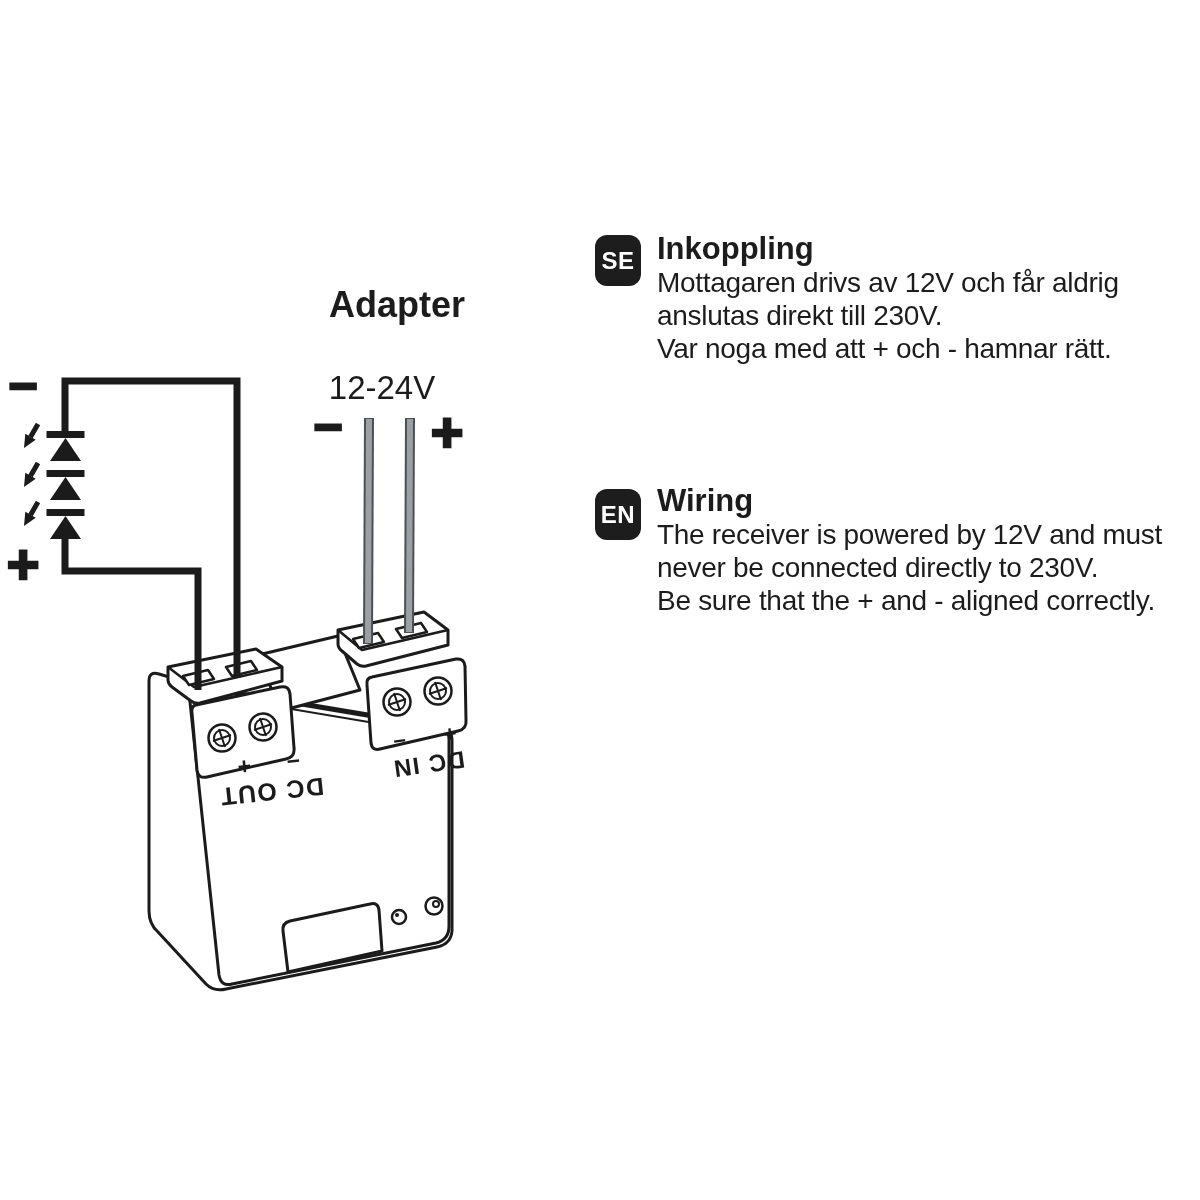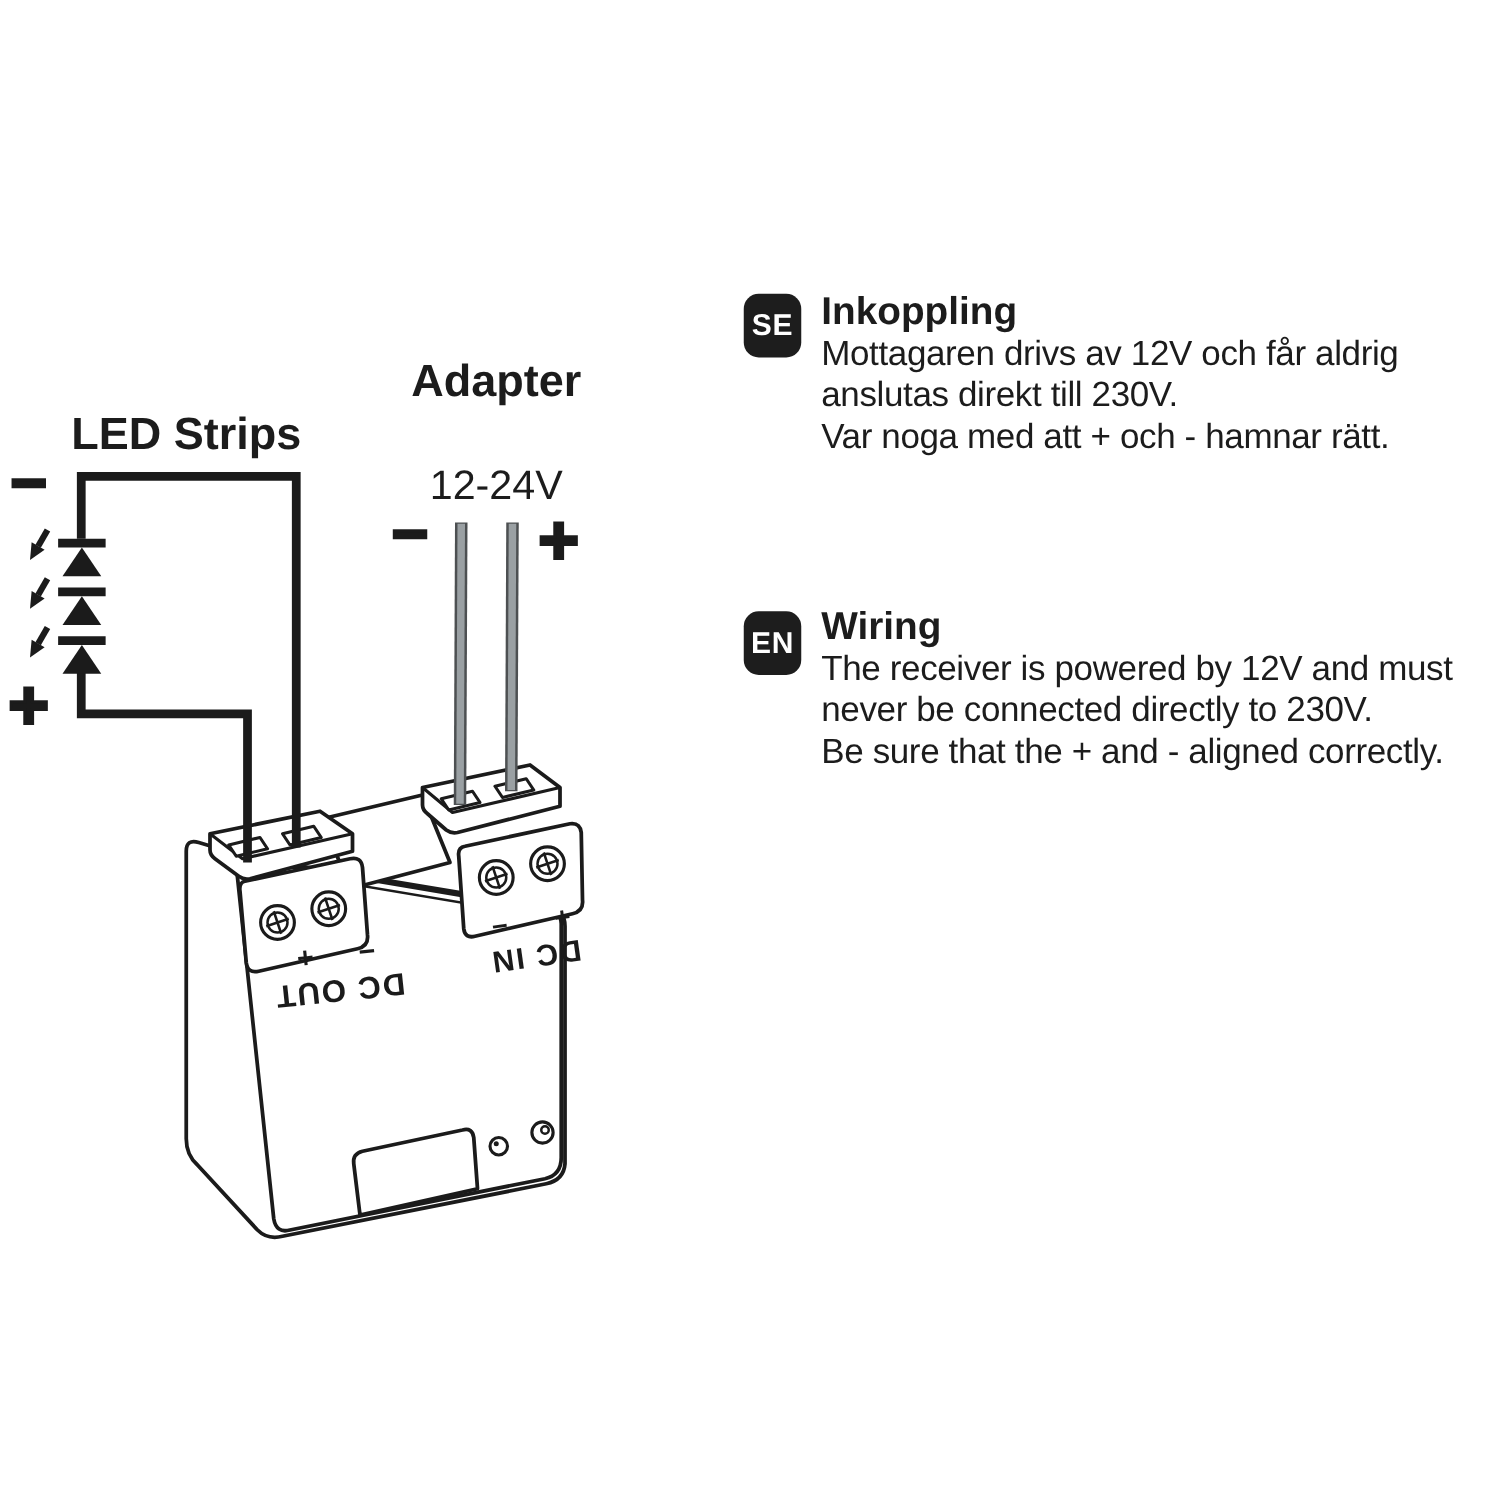--- a/index.html
+++ b/index.html
@@ -133,26 +133,25 @@
     </g>
 
     <g fill="none">
       <line x1="369" y1="418" x2="368" y2="644" stroke="#4d5052" stroke-width="10"></line>
       <line x1="369" y1="419" x2="368" y2="643" stroke="#9aa0a3" stroke-width="6"></line>
       <line x1="410" y1="418" x2="409" y2="633" stroke="#4d5052" stroke-width="10"></line>
       <line x1="410" y1="419" x2="409" y2="632" stroke="#9aa0a3" stroke-width="6"></line>
     </g>
   </svg>
 
-  <div class="abs dlabel" style="left:57px;top:326px;">LED Strips</div>
 
   <div class="abs adapter-block dlabel" style="left:316px;top:282px;width:162px;">
     <div>Adapter</div>
   </div>
-  <div class="abs voltage" style="left:316px;top:369px;width:162px;">12-24V</div>
+  <div class="abs voltage" style="left:301px;top:369px;width:162px;">12-24V</div>
 
   <div class="abs bigsign" style="left:0px;top:361px;width:46px;font-size:50px;">−</div>
   <div class="abs bigsign" style="left:0px;top:536px;width:46px;font-size:56px;">+</div>
   <div class="abs bigsign" style="left:305px;top:402px;width:46px;font-size:50px;">−</div>
   <div class="abs bigsign" style="left:424px;top:404px;width:46px;font-size:56px;">+</div>
 
   <div class="abs termlabel" id="dc-out-label">
     <div class="tname">DC OUT</div>
     <div class="signs">
       <span>−</span>

